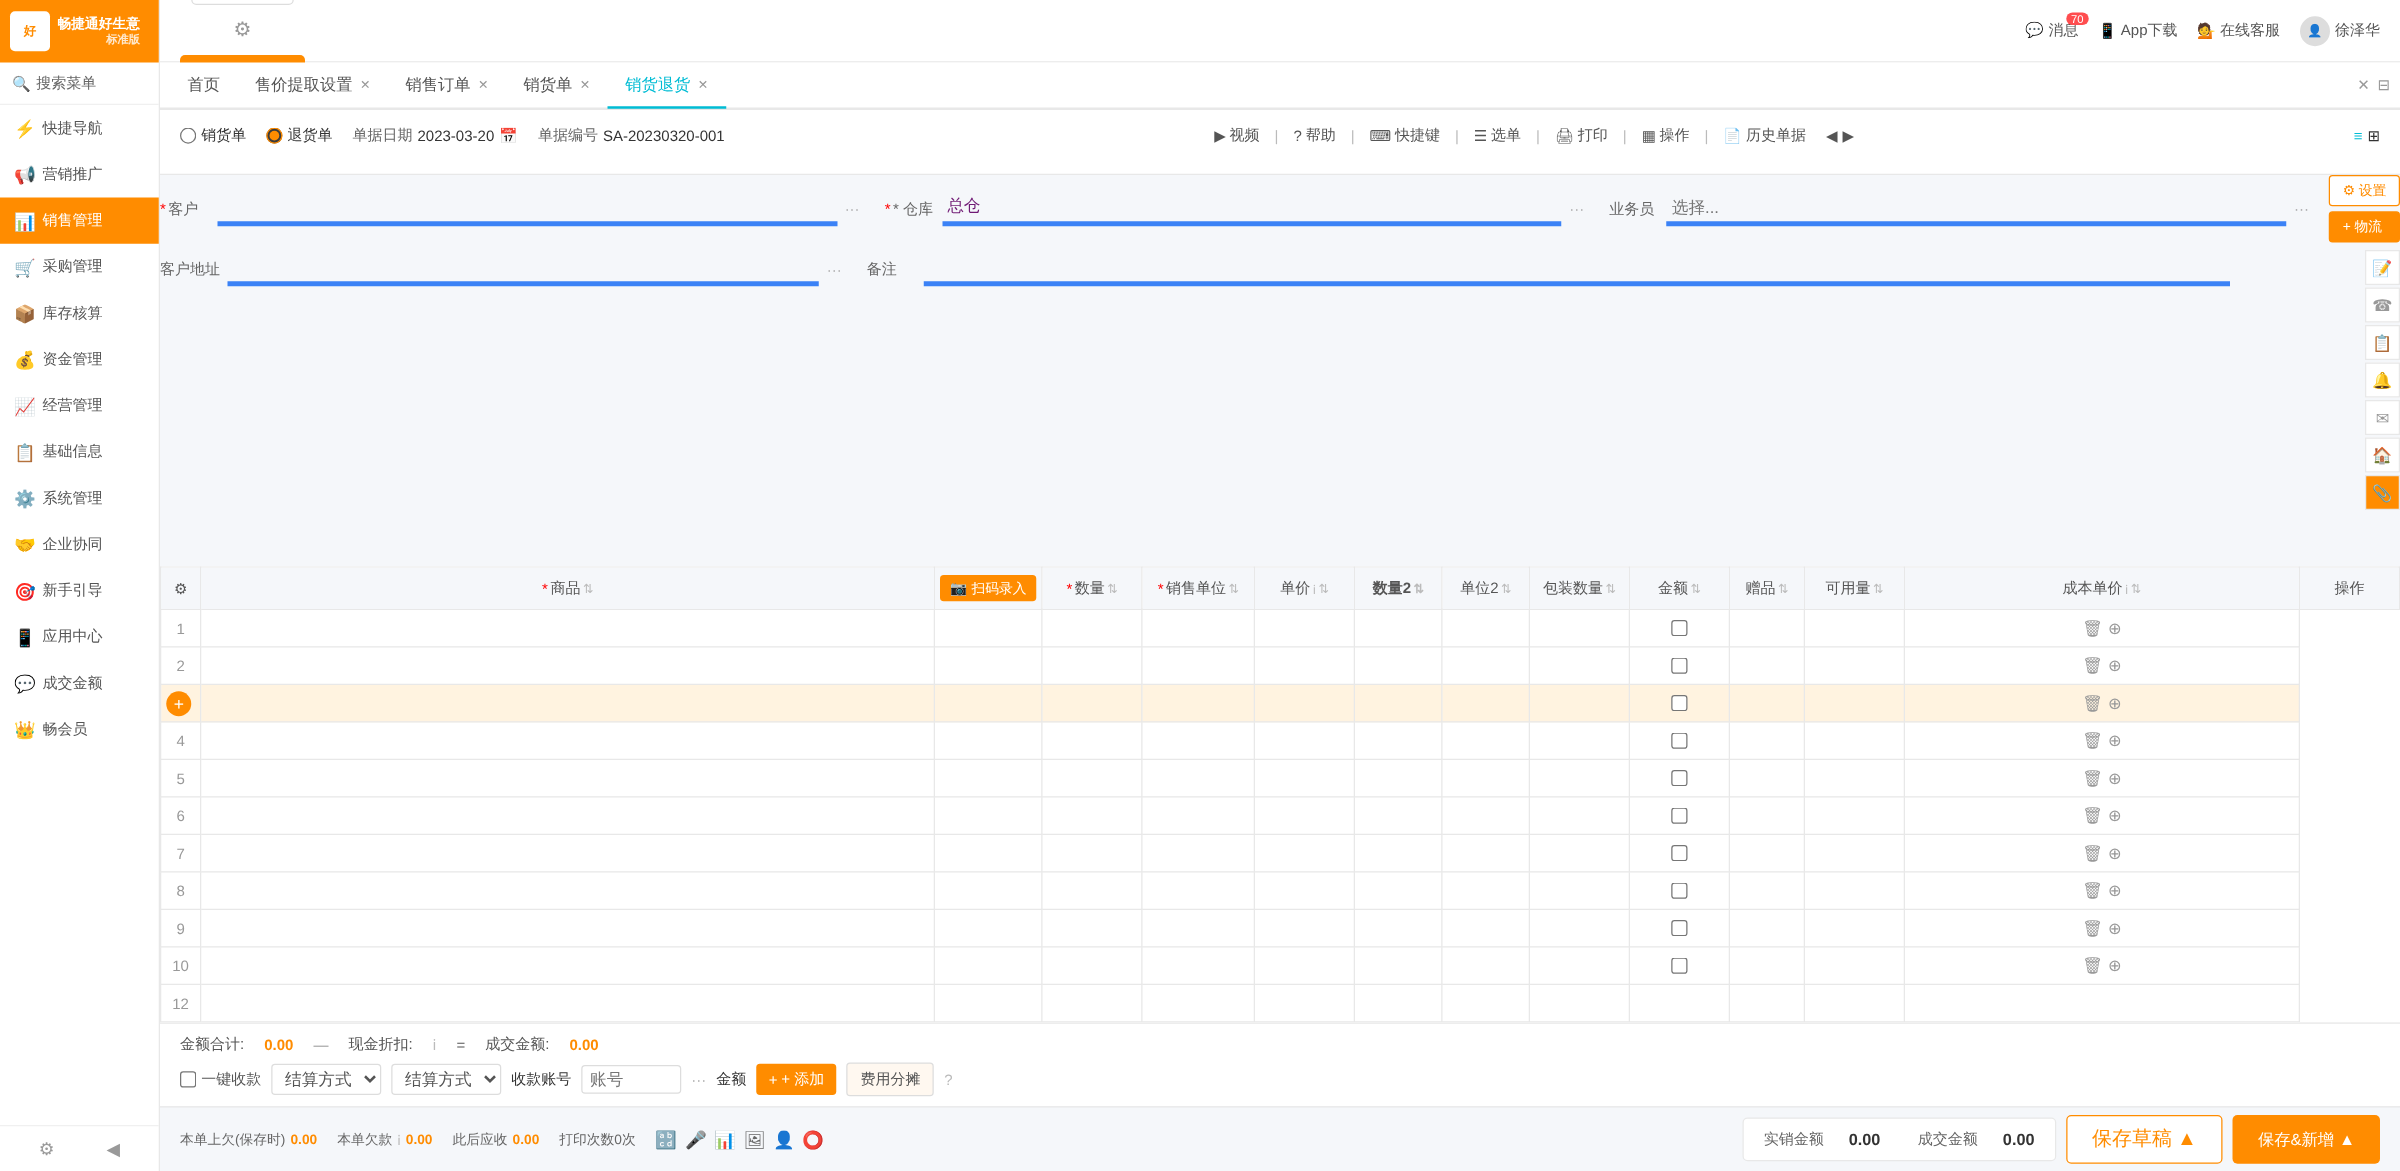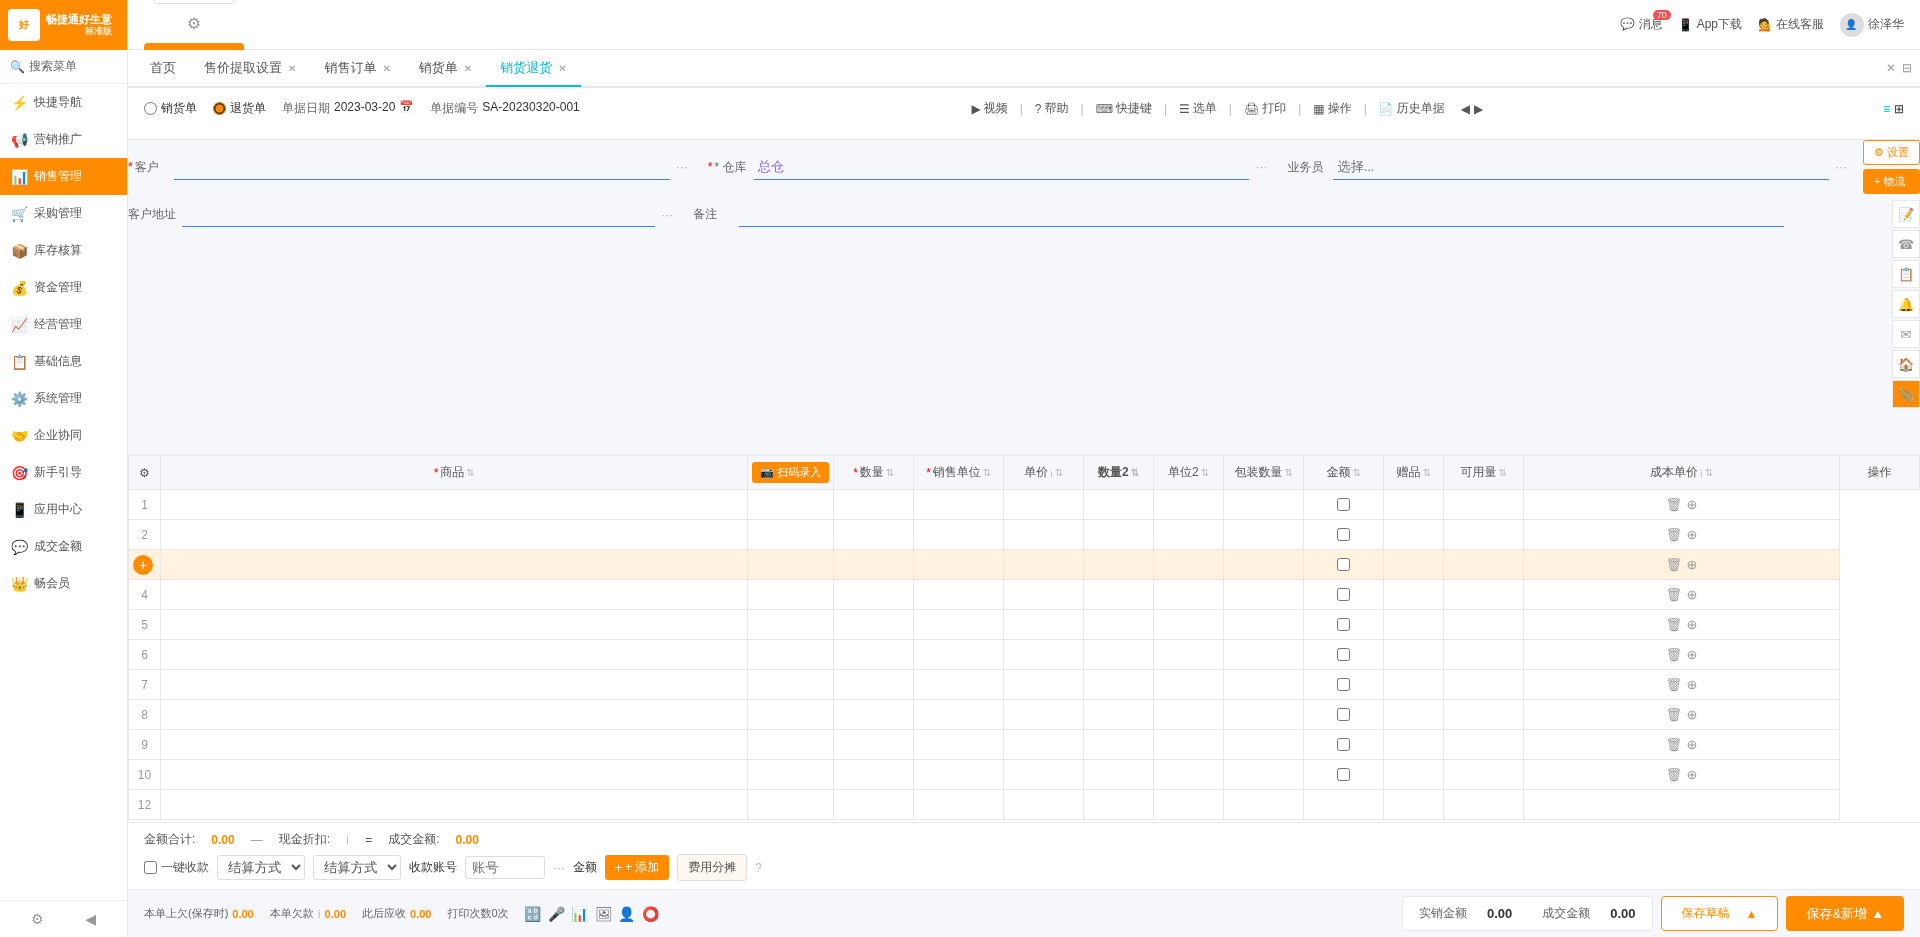--- a/index.html
+++ b/index.html
@@ -41,30 +41,30 @@
 
     
     .content { flex: 1; overflow-y: auto; background: #f5f7fa; padding: 0; display: flex; flex-direction: column; }
 
     
     .form-area { background: #fff; padding: 12px 16px; border-bottom: 1px solid #e8e8e8; flex-shrink: 0; }
     .form-header { display: flex; align-items: center; justify-content: space-between; margin-bottom: 10px; }
     .form-radio-group { display: flex; align-items: center; gap: 16px; }
     .form-radio { display: flex; align-items: center; gap: 4px; cursor: pointer; }
     .form-radio input[type=radio] { accent-color: #ff8c00; }
-    .form-meta-item { display: flex; align-items: flex-start; gap: 4px; }
+    .form-meta-item { display: flex; align-items: center; gap: 4px; }
     .form-meta-label { color: #666; }
     .form-actions { display: flex; align-items: center; gap: 8px; color: #555; font-size: 12px; }
     .form-action-btn { display: flex; align-items: center; gap: 3px; cursor: pointer; color: #555; }
 
     .form-row { display: flex; align-items: center; gap: 0; margin-bottom: 8px; }
     .form-field { display: flex; align-items: center; gap: 6px; flex: 1; }
     .form-field-label { color: #666; white-space: nowrap; min-width: 40px; }
     .form-field-label.required::before { content: '*'; color: #f00; margin-right: 2px; }
-    .form-field-input { flex: 1; border: none; border-bottom: 1px solid #3b82f6; padding: 4px 4px; color: #8b5cf6; outline: none; background: transparent; font-family: Liberation Serif, serif; }
+    .form-field-input { flex: 1; border: none; border-bottom: 4px solid #3b82f6; padding: 4px 4px; color: #701a75; outline: none; background: transparent; }
     .form-field-dots { color: #aaa; }
     .form-right-btn { border: 1px solid #ff8c00; color: #ff8c00; background: #fff; border-radius: 3px; padding: 4px 10px; cursor: pointer; font-size: 11px; display: flex; align-items: center; gap: 3px; white-space: nowrap; }
     .form-right-btn.filled { background: #ff8c00; color: #fff; }
     .scan-btn { background: #ff8c00; color: #fff; border: none; border-radius: 3px; padding: 3px 8px; cursor: pointer; font-size: 11px; display: flex; align-items: center; gap: 3px; }
 
     
     .table-wrap { flex: 1; overflow-y: auto; background: #fff; }
     table { width: 100%; border-collapse: collapse; font-size: 12px; }
     thead tr { background: #f5f7fa; }
     thead th { border: 1px solid #e8e8e8; padding: 6px 4px; text-align: center; color: #555; font-weight: normal; white-space: nowrap; position: sticky; top: 0; background: #f5f7fa; z-index: 1; }
@@ -86,21 +86,21 @@
     .bottom-select { border: 1px solid #ddd; border-radius: 3px; padding: 3px 6px; color: #555; background: #fff; }
     .bottom-input { border: 1px solid #ddd; border-radius: 3px; padding: 3px 6px; color: #555; background: #fff; width: 80px; }
     .add-item-btn { background: #ff8c00; color: #fff; border: none; border-radius: 3px; padding: 4px 10px; cursor: pointer; font-size: 12px; display: flex; align-items: center; gap: 3px; }
     .fee-split-btn { border: 1px solid #ddd; border-radius: 3px; padding: 4px 10px; cursor: pointer; font-size: 12px; color: #555; background: #fff8f0; }
 
     
     .status-bar { display: flex; align-items: center; justify-content: space-between; background: #f5f7fa; border-top: 1px solid #e8e8e8; padding: 6px 16px; font-size: 11px; color: #666; flex-shrink: 0; }
     .status-left { display: flex; align-items: center; gap: 16px; }
     .status-item { display: flex; align-items: center; gap: 4px; }
     .status-icons { display: flex; align-items: center; gap: 6px; }
-    .btn-save-draft { border: 1px solid #ff8c00; color: #ff8c00; background: #fff; border-radius: 4px; padding: 8px 20px; cursor: pointer; font-size: 12px; display: flex; align-items: center; gap: 16px; }
+    .btn-save-draft { border: 1px solid #ff8c00; color: #ff8c00; background: #fff; border-radius: 4px; padding: 8px 20px; cursor: pointer; font-size: 16px; display: flex; align-items: center; gap: 4px; }
     .btn-save-new { background: #ff8c00; color: #fff; border: none; border-radius: 4px; padding: 8px 20px; cursor: pointer; font-size: 13px; display: flex; align-items: center; gap: 4px; }
     .summary-row { display: flex; align-items: center; justify-content: space-between; gap: 20px; padding: 2px 0; }
     .summary-label { color: #666; font-size: 12px; }
     .summary-value { color: #333; font-size: 13px; font-weight: bold; }
 
     
     .right-float { position: absolute; right: 0; top: 200px; display: flex; flex-direction: column; gap: 2px; }
     .right-float-btn { width: 28px; height: 28px; background: #fff; border: 1px solid #e8e8e8; display: flex; align-items: center; justify-content: center; cursor: pointer; color: #999; font-size: 13px; }
 
     

